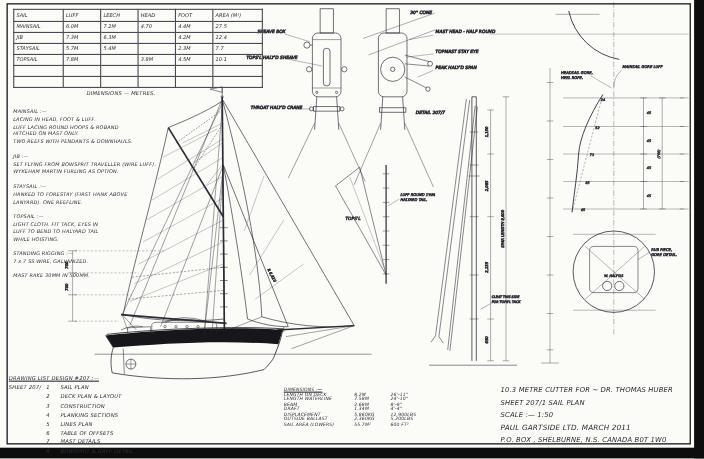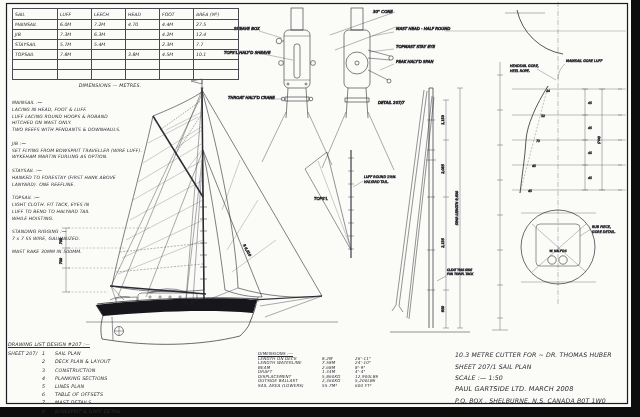--- a/index.html
+++ b/index.html
@@ -485,17 +485,17 @@
       <span class="lbl">SAIL AREA (LOWERS)</span>
         <span class="met">55.7M²</span>
         <span class="imp">600 FT²</span>
       </div>
   </div>
 
   <div class="overlay tblock hand" style="left:455px;top:349px;">
     <div>10.3 METRE CUTTER FOR ~ DR. THOMAS HUBER</div>
     <div>SHEET 207/1    SAIL PLAN</div>
     <div>SCALE :—    1:50</div>
-    <div class="big">PAUL GARTSIDE LTD.    MARCH 2008</div>
+    <div class="big">PAUL GARTSIDE LTD.    MARCH 2011</div>
     <div>P.O. BOX , SHELBURNE, N.S. CANADA   B0T 1W0</div>
   </div>
 
 </div>
 
 </body></html>

